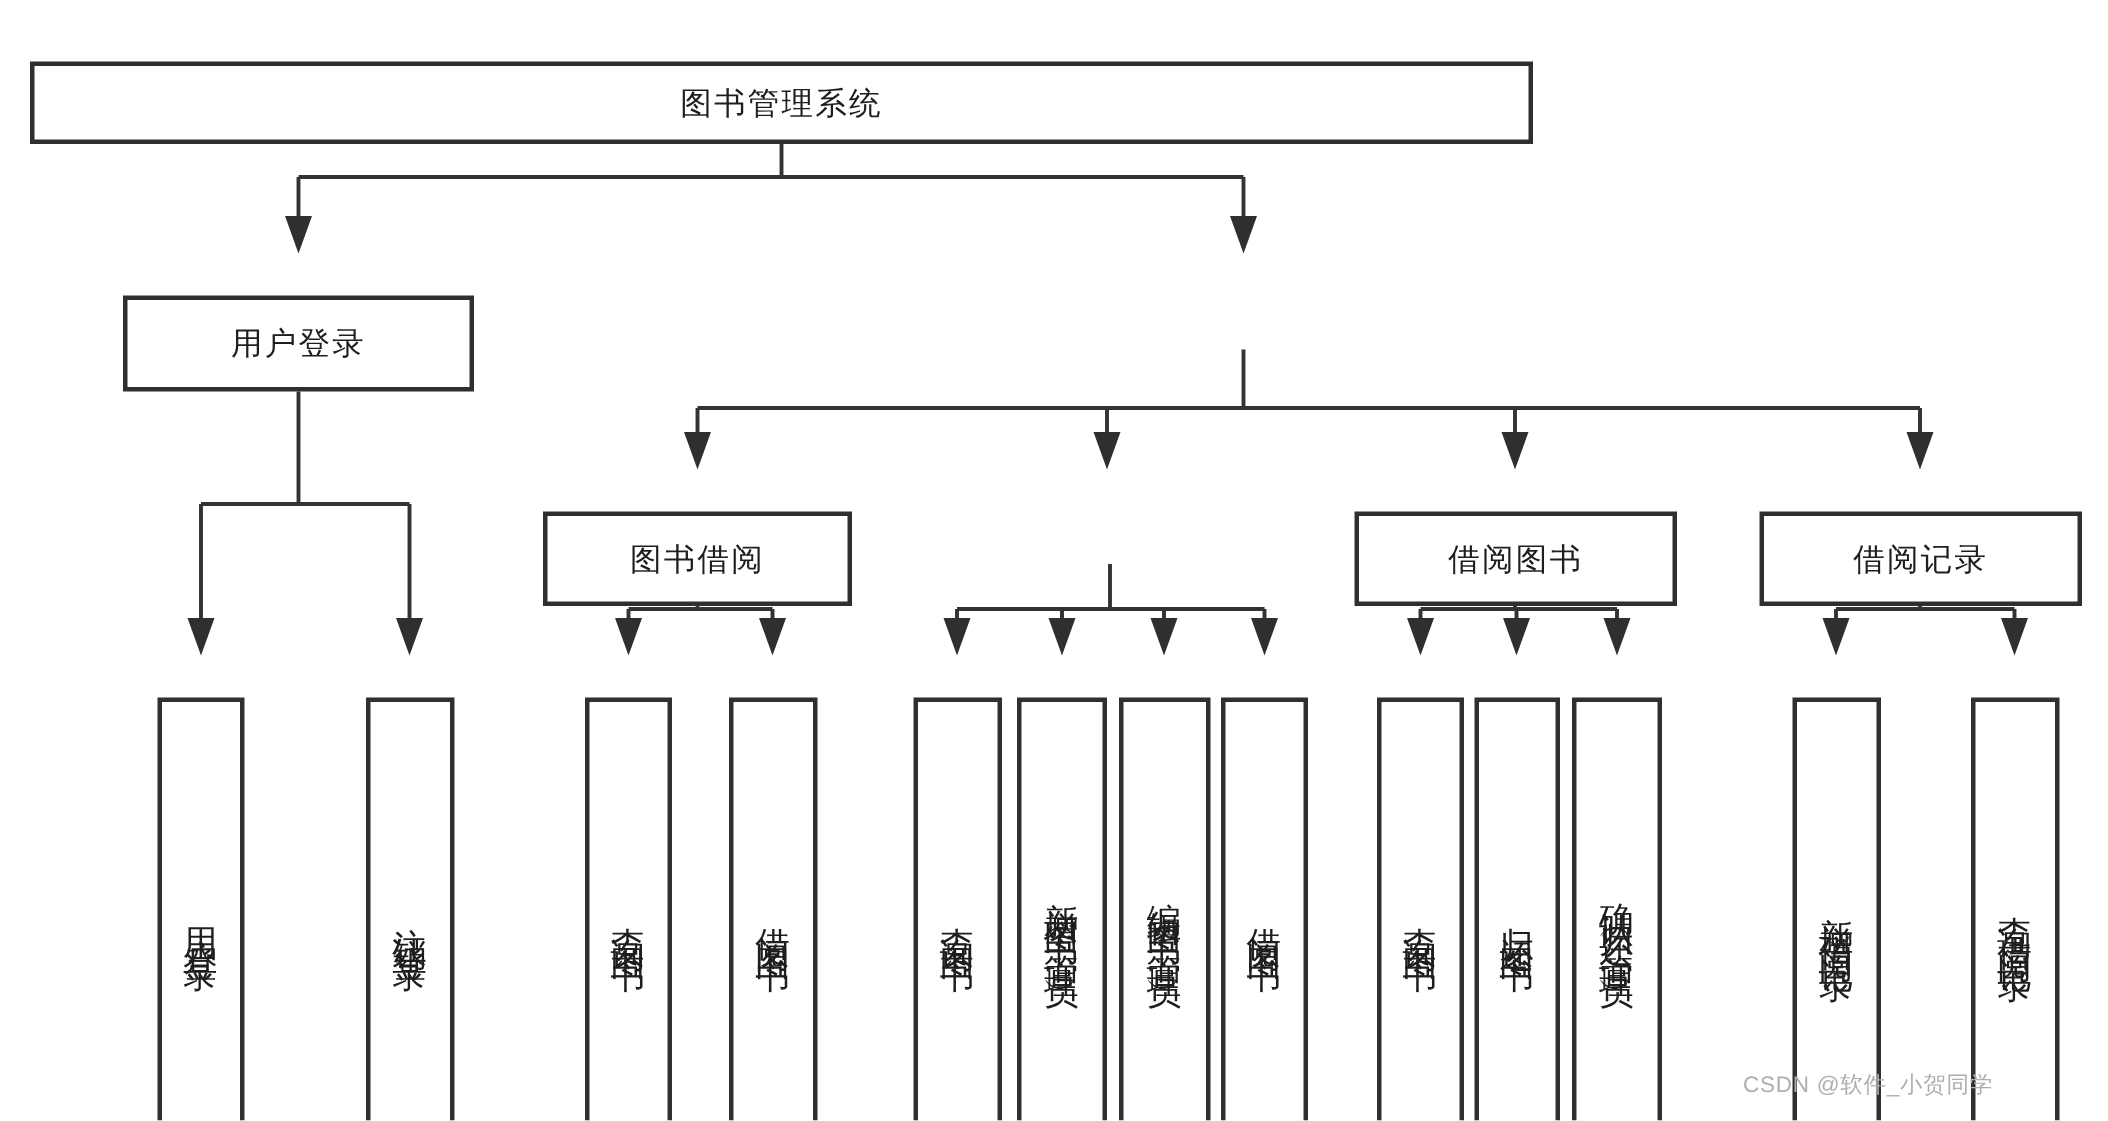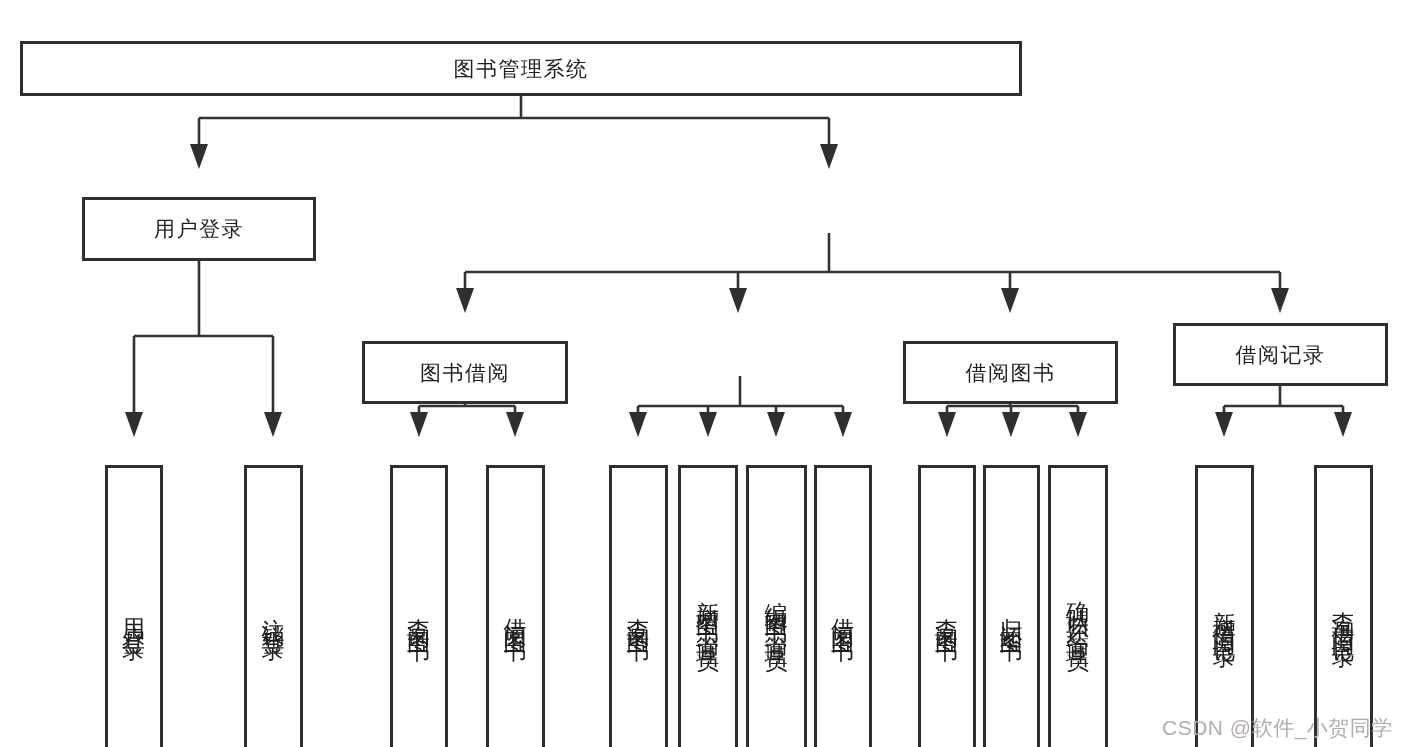--- a/index.html
+++ b/index.html
@@ -14,21 +14,21 @@
   }
   .box.h{font-size:21px;letter-spacing:1.5px;}
   .box.v{font-size:23px;}
   .box.v .vlabel{
     writing-mode:vertical-lr;
     line-height:1.05;
     letter-spacing:7px;
     text-align:center;
   }
   .watermark{
-    position:absolute;z-index:3;color:#b4acac;font-size:21px;letter-spacing:0.5px;
+    position:absolute;z-index:3;color:#b4acac;font-size:15px;letter-spacing:0.5px;
     white-space:nowrap;
   }
 </style>
 </head>
 <body>
 
 <div class="stage">
 
   <svg class="wires" width="1405" height="747">
     <path fill="none" stroke="#333333" stroke-width="2.6" d="
@@ -69,21 +69,21 @@
   <div class="box h" style="left:82px;top:169px;width:234px;height:64px">
     <span>用户登录</span>
   </div>
 
   <div class="box h" style="left:362px;top:313px;width:206px;height:63px">
     <span>图书借阅</span>
   </div>
   <div class="box h" style="left:903px;top:313px;width:215px;height:63px">
     <span>借阅图书</span>
   </div>
-  <div class="box h" style="left:1173px;top:295px;width:215px;height:63px">
+  <div class="box h" style="left:1173px;top:313px;width:215px;height:63px">
     <span>借阅记录</span>
   </div>
 
   <div class="box v" style="left:105px;top:437px;width:58px;height:298px">
     <span class="vlabel">用户登录</span>
   </div>
   <div class="box v" style="left:244px;top:437px;width:59px;height:298px">
     <span class="vlabel">注销登录</span>
   </div>
 

